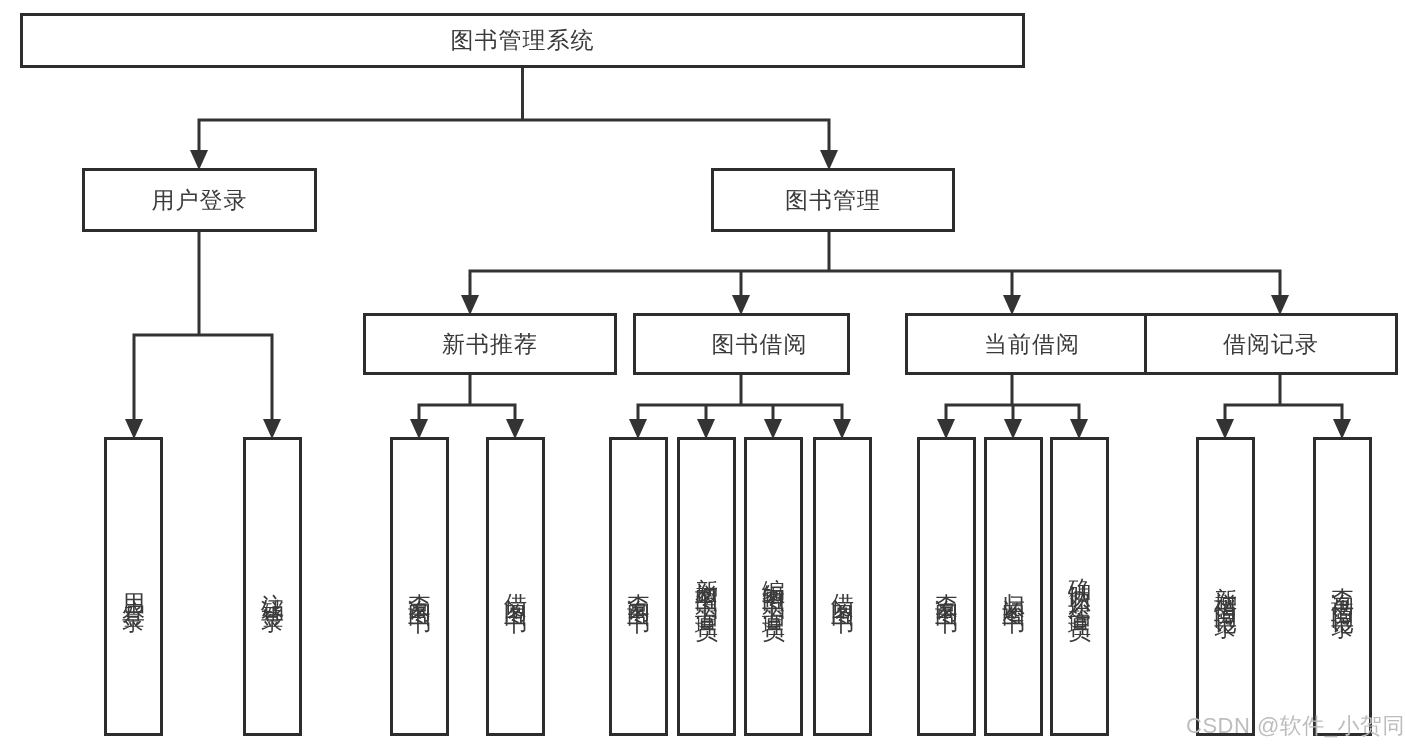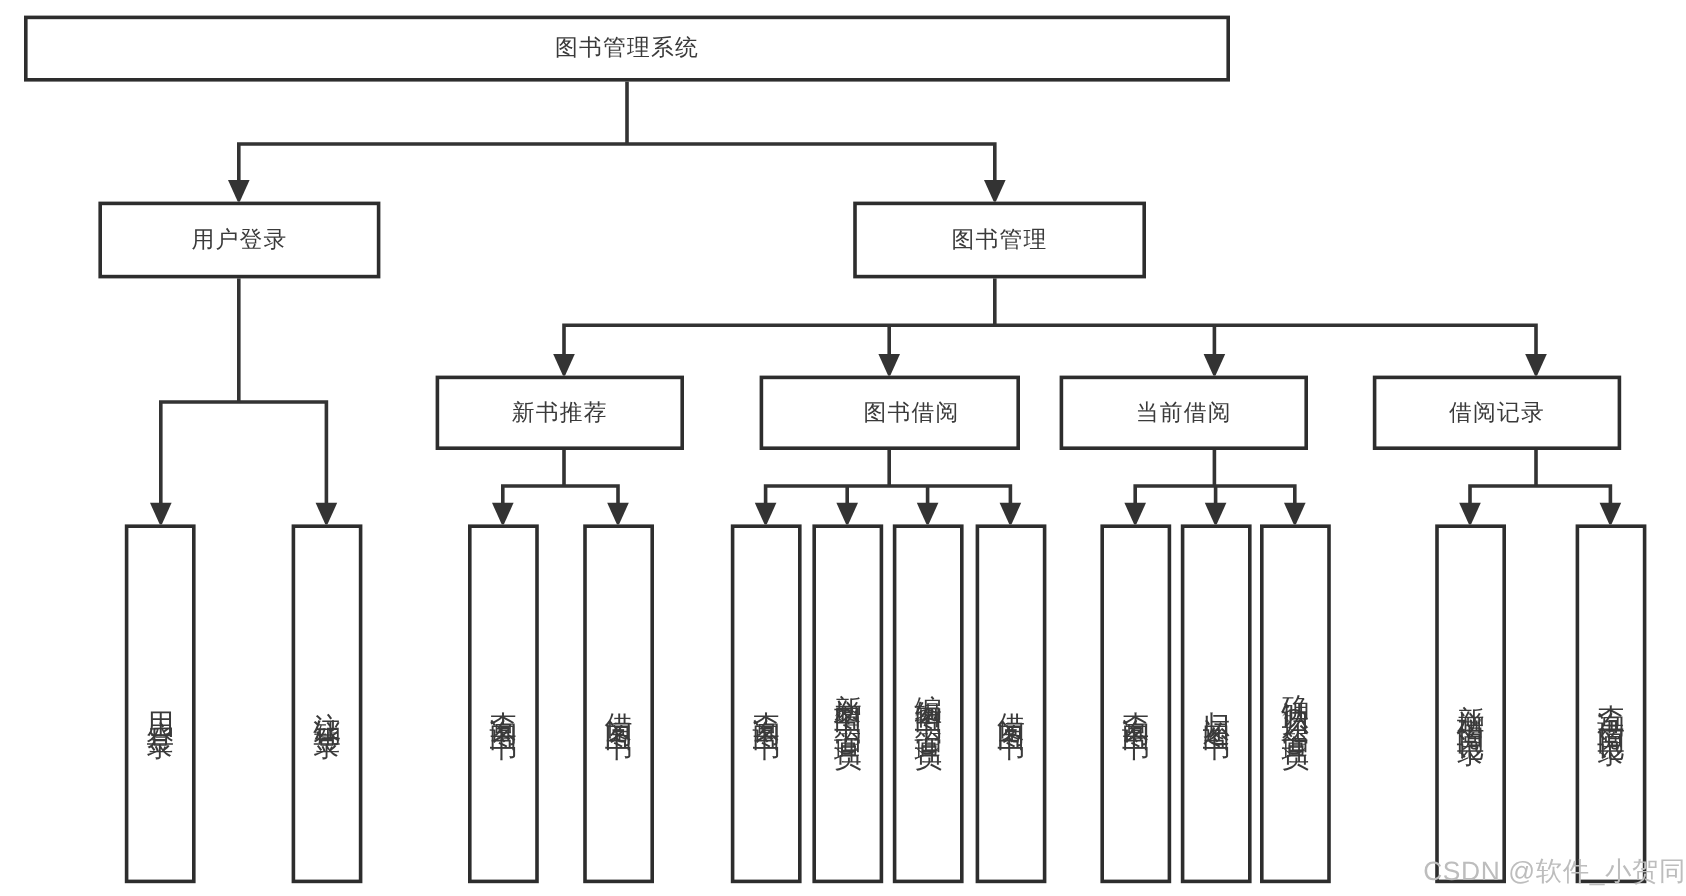--- a/index.html
+++ b/index.html
@@ -20,40 +20,40 @@
     box-sizing:border-box;
     background:#ffffff;
     border:3px solid #2d2d2d;
     display:flex;
     align-items:center;
     justify-content:center;
     color:#3a3a3a;
     z-index:1;
   }
   .hlabel {
-    font-size:19px;
+    font-size:23px;
     letter-spacing:1px;
     white-space:nowrap;
     line-height:1;
   }
   .vtext {
     writing-mode:vertical-rl;
     text-orientation:mixed;
     font-size:23px;
     letter-spacing:6px;
     line-height:1;
     white-space:nowrap;
   }
   .lvl1 { left:20px;  top:13px;  width:1005px; height:55px; }
   .b-user-login { left:82px;  top:168px; width:235px; height:64px; }
   .b-book-mgmt  { left:711px; top:168px; width:244px; height:64px; }
-  .lvl3 { top:313px; height:62px; width:207px; }
+  .lvl3 { top:313px; height:62px; width:254px; }
   .b-new-book    { left:363px; }
   .b-book-borrow { left:633px; width:217px;padding-left:36px; }
-  .b-current     { left:883px; }
+  .b-current     { left:905px; }
   .b-record      { left:1144px; }
   .leaf { top:437px; width:59px; height:299px; }
   .l1  { left:104px; }
   .l2  { left:243px; }
   .l3  { left:390px; }
   .l4  { left:486px; }
   .l5  { left:609px; }
   .l6  { left:677px; }
   .l7  { left:744px; }
   .l8  { left:813px; }

